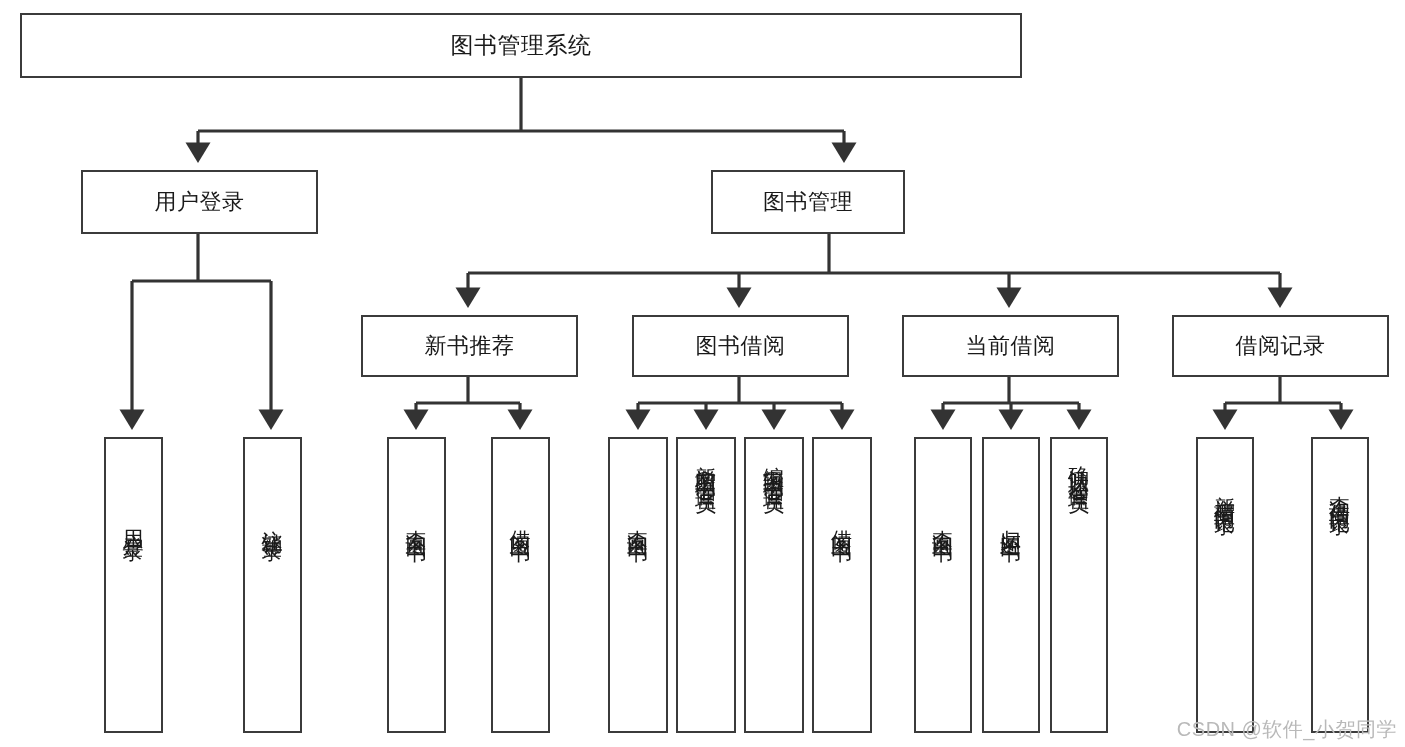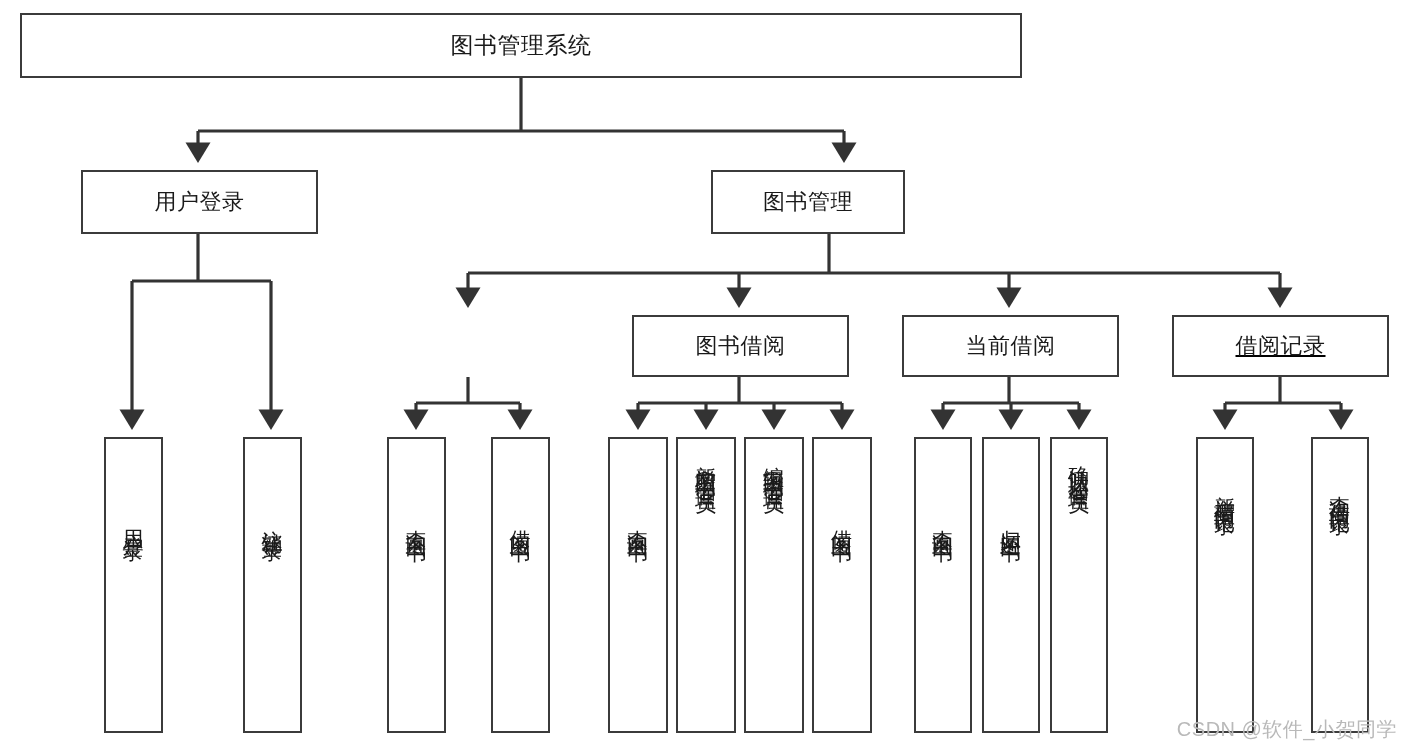--- a/index.html
+++ b/index.html
@@ -136,30 +136,33 @@
   </div>
 
   <div class="node node-horizontal level-1" style="left:81px; top:170px; width:237px; height:64px;">
     <span class="node-label">用户登录</span>
   </div>
 
   <div class="node node-horizontal level-1" style="left:711px; top:170px; width:194px; height:64px;">
     <span class="node-label">图书管理</span>
   </div>
 
+  <div class="node node-horizontal level-2" style="left:361px; top:315px; width:217px; height:62px;">
+    <span class="node-label">新书推荐</span>
+  </div>
 
   <div class="node node-horizontal level-2" style="left:902px; top:315px; width:217px; height:62px;">
     <span class="node-label">当前借阅</span>
   </div>
 
   <div class="node node-horizontal level-2" style="left:632px; top:315px; width:217px; height:62px;">
     <span class="node-label">图书借阅</span>
   </div>
 
-  <div class="node node-horizontal level-2" style="left:1172px; top:315px; width:217px; height:62px;text-decoration:underline;">
+  <div class="node node-horizontal level-2" style="left:1172px; top:315px; width:217px; height:62px;">
     <span class="node-label">借阅记录</span>
   </div>
 
   <div class="node node-vertical" style="left:104px; top:437px; width:59px; height:296px; padding-top:74px;">
     <span class="node-label">用户登录</span>
   </div>
 
   <div class="node node-vertical" style="left:243px; top:437px; width:59px; height:296px; padding-top:74px;">
     <span class="node-label">注销登录</span>
   </div>

